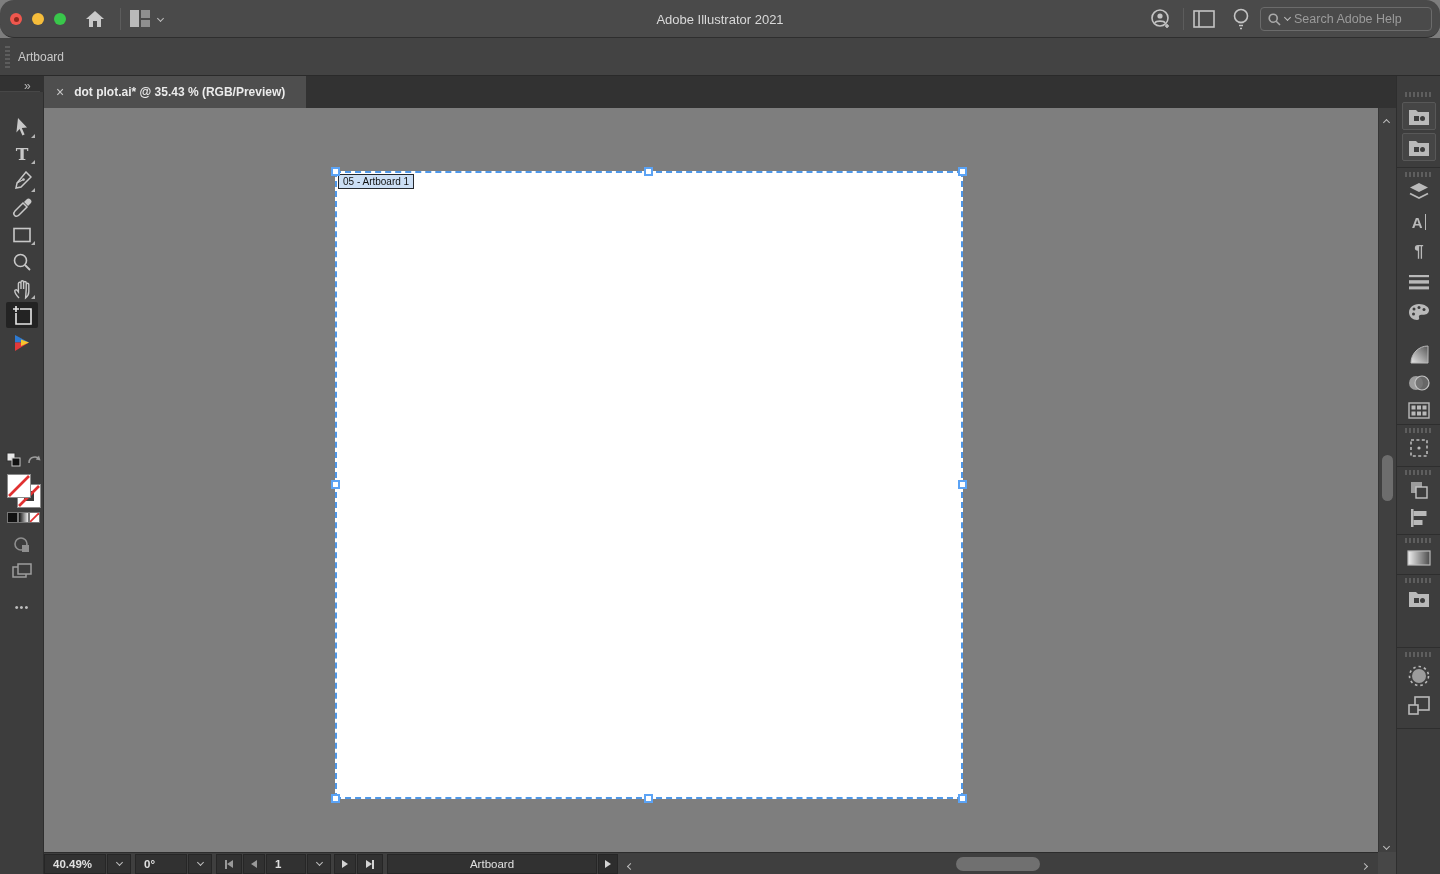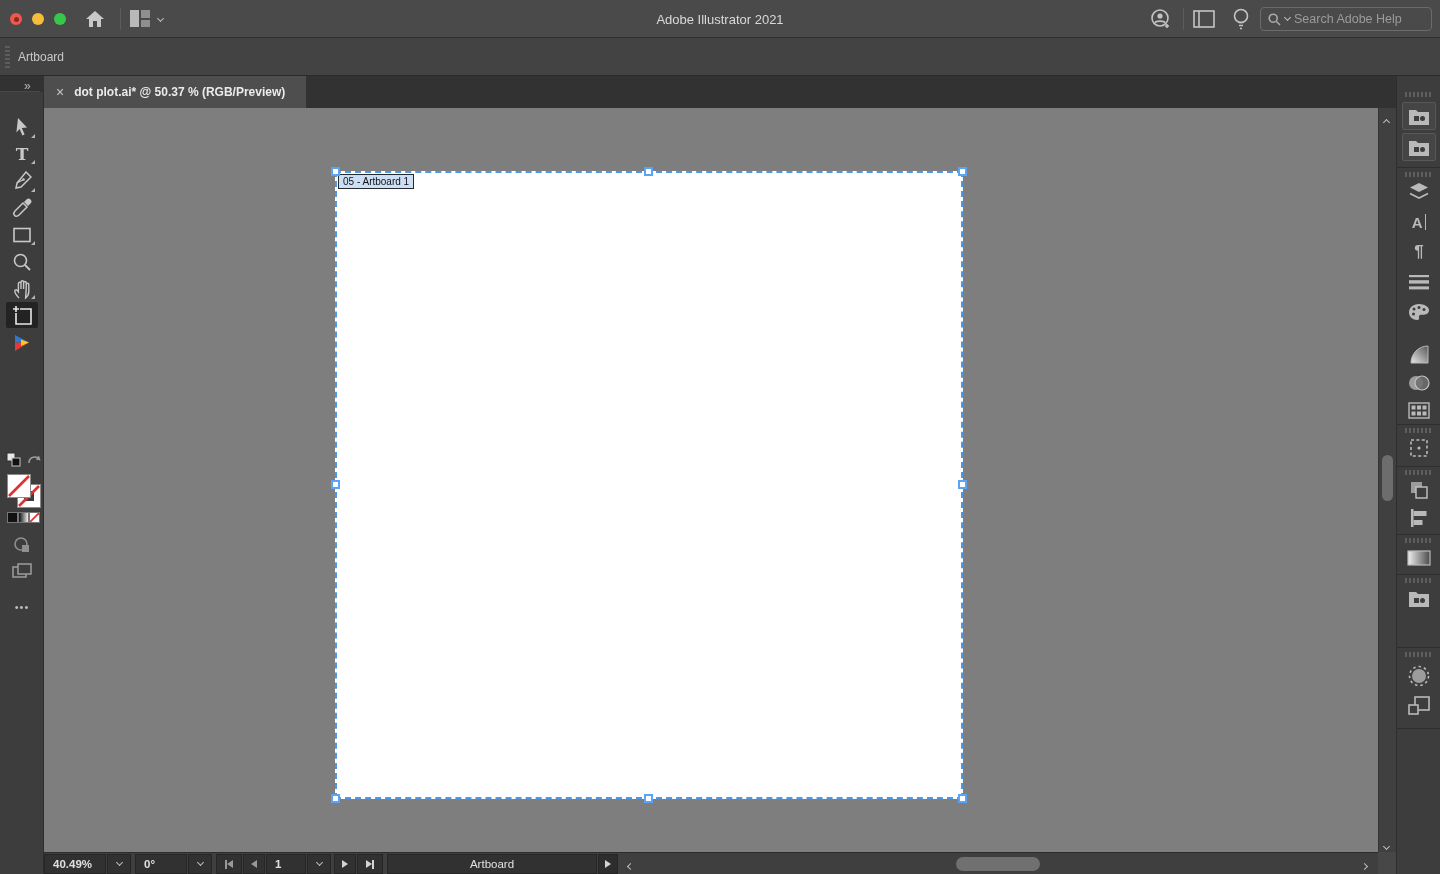--- a/index.html
+++ b/index.html
@@ -4,21 +4,21 @@
 <style>
   html,body{margin:0;padding:0;background:#2b2b2b;}
   *{box-sizing:border-box;}
   #app{position:relative;width:1440px;height:874px;overflow:hidden;
        font-family:"Liberation Sans",sans-serif;color:#d6d6d6;font-size:12px;
        background:#7e7e7e;}
   .abs{position:absolute;}
   .row{display:flex;align-items:center;}
 
   
-  .titlebar{left:0;top:0;width:1440px;height:38px;background:#4a4a4a;border-bottom:1px solid #2e2e2e;}
+  .titlebar{left:0;top:0;width:1440px;height:38px;background:#4a4a4a;border-bottom:1px solid #2e2e2e;border-radius:14px;}
   .light{width:12px;height:12px;border-radius:50%;position:absolute;top:13px;}
   .light.red{background:#f0574e;left:10px;}
   .light.red::after{content:"";position:absolute;left:3.5px;top:3.5px;width:5px;height:5px;border-radius:50%;background:#8d2a1e;}
   .light.yellow{background:#f6bd3b;left:32px;}
   .light.green{background:#39c74b;left:54px;}
   .tdiv{position:absolute;top:8px;width:1px;height:22px;background:#5c5c5c;}
   .app-title{position:absolute;top:0;left:0;width:100%;height:38px;display:flex;align-items:center;justify-content:center;
              color:#d9d9d9;font-size:13px;pointer-events:none;}
   .searchbox{position:absolute;right:8px;top:7px;width:172px;height:24px;border:1px solid #6b6b6b;border-radius:4px;
              display:flex;align-items:center;padding:0 7px;gap:4px;background:#4a4a4a;color:#9b9b9b;}
@@ -281,21 +281,21 @@
     </div>
   </div>
 
   <div class="abs tabbar">
     <div class="abs collapse-glyph" style="left:24px;top:3px;">»</div>
     <div class="abs" style="left:0px;top:15px;width:40px;height:17px;background:#474747;display:flex;align-items:center;justify-content:center;">
       <div class="grip-h"></div>
     </div>
     <div class="doc-tab">
       <span class="tab-close">×</span>
-      <span>dot plot.ai* @ 50.37 % (RGB/Preview)</span>
+      <span>dot plot.ai* @ 35.43 % (RGB/Preview)</span>
     </div>
     <div class="abs collapse-glyph" style="left:1414px;top:3px;">«</div>
   </div>
 
   <div class="abs lrail">
     <div class="toolbtn fly" style="top:23px;">
       <svg width="20" height="22" viewBox="0 0 20 22">
         <path d="M6 1 L15 10.5 L9.8 11 L12.6 17.5 L10.4 18.5 L7.6 12 L4.4 15.5 Z" fill="#c8c8c8"></path>
       </svg>
     </div>

